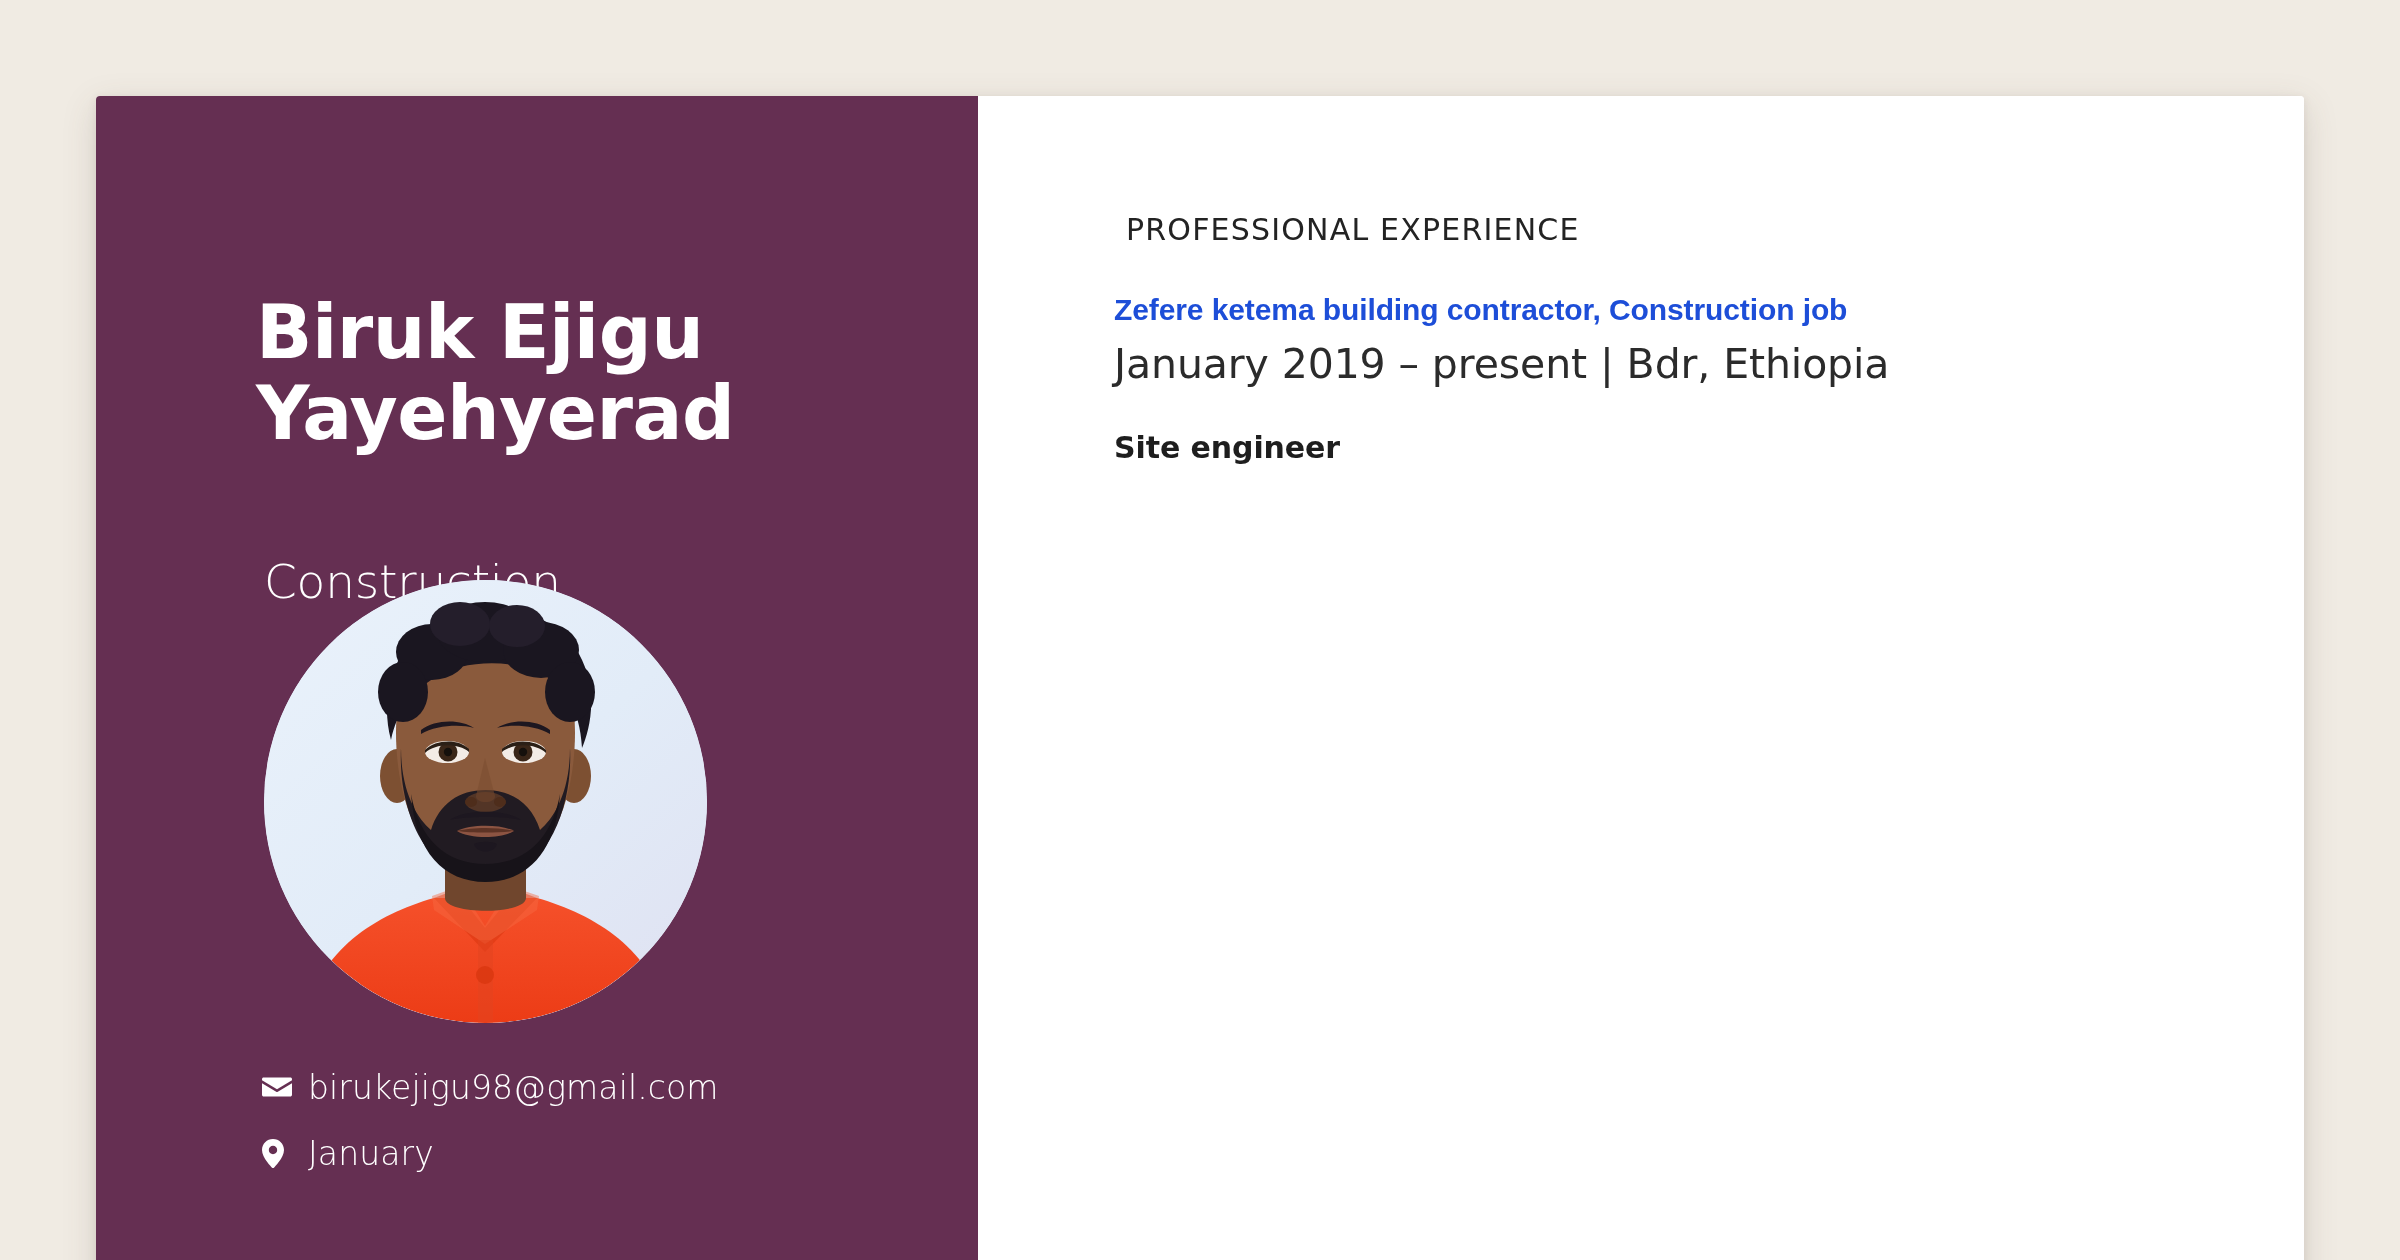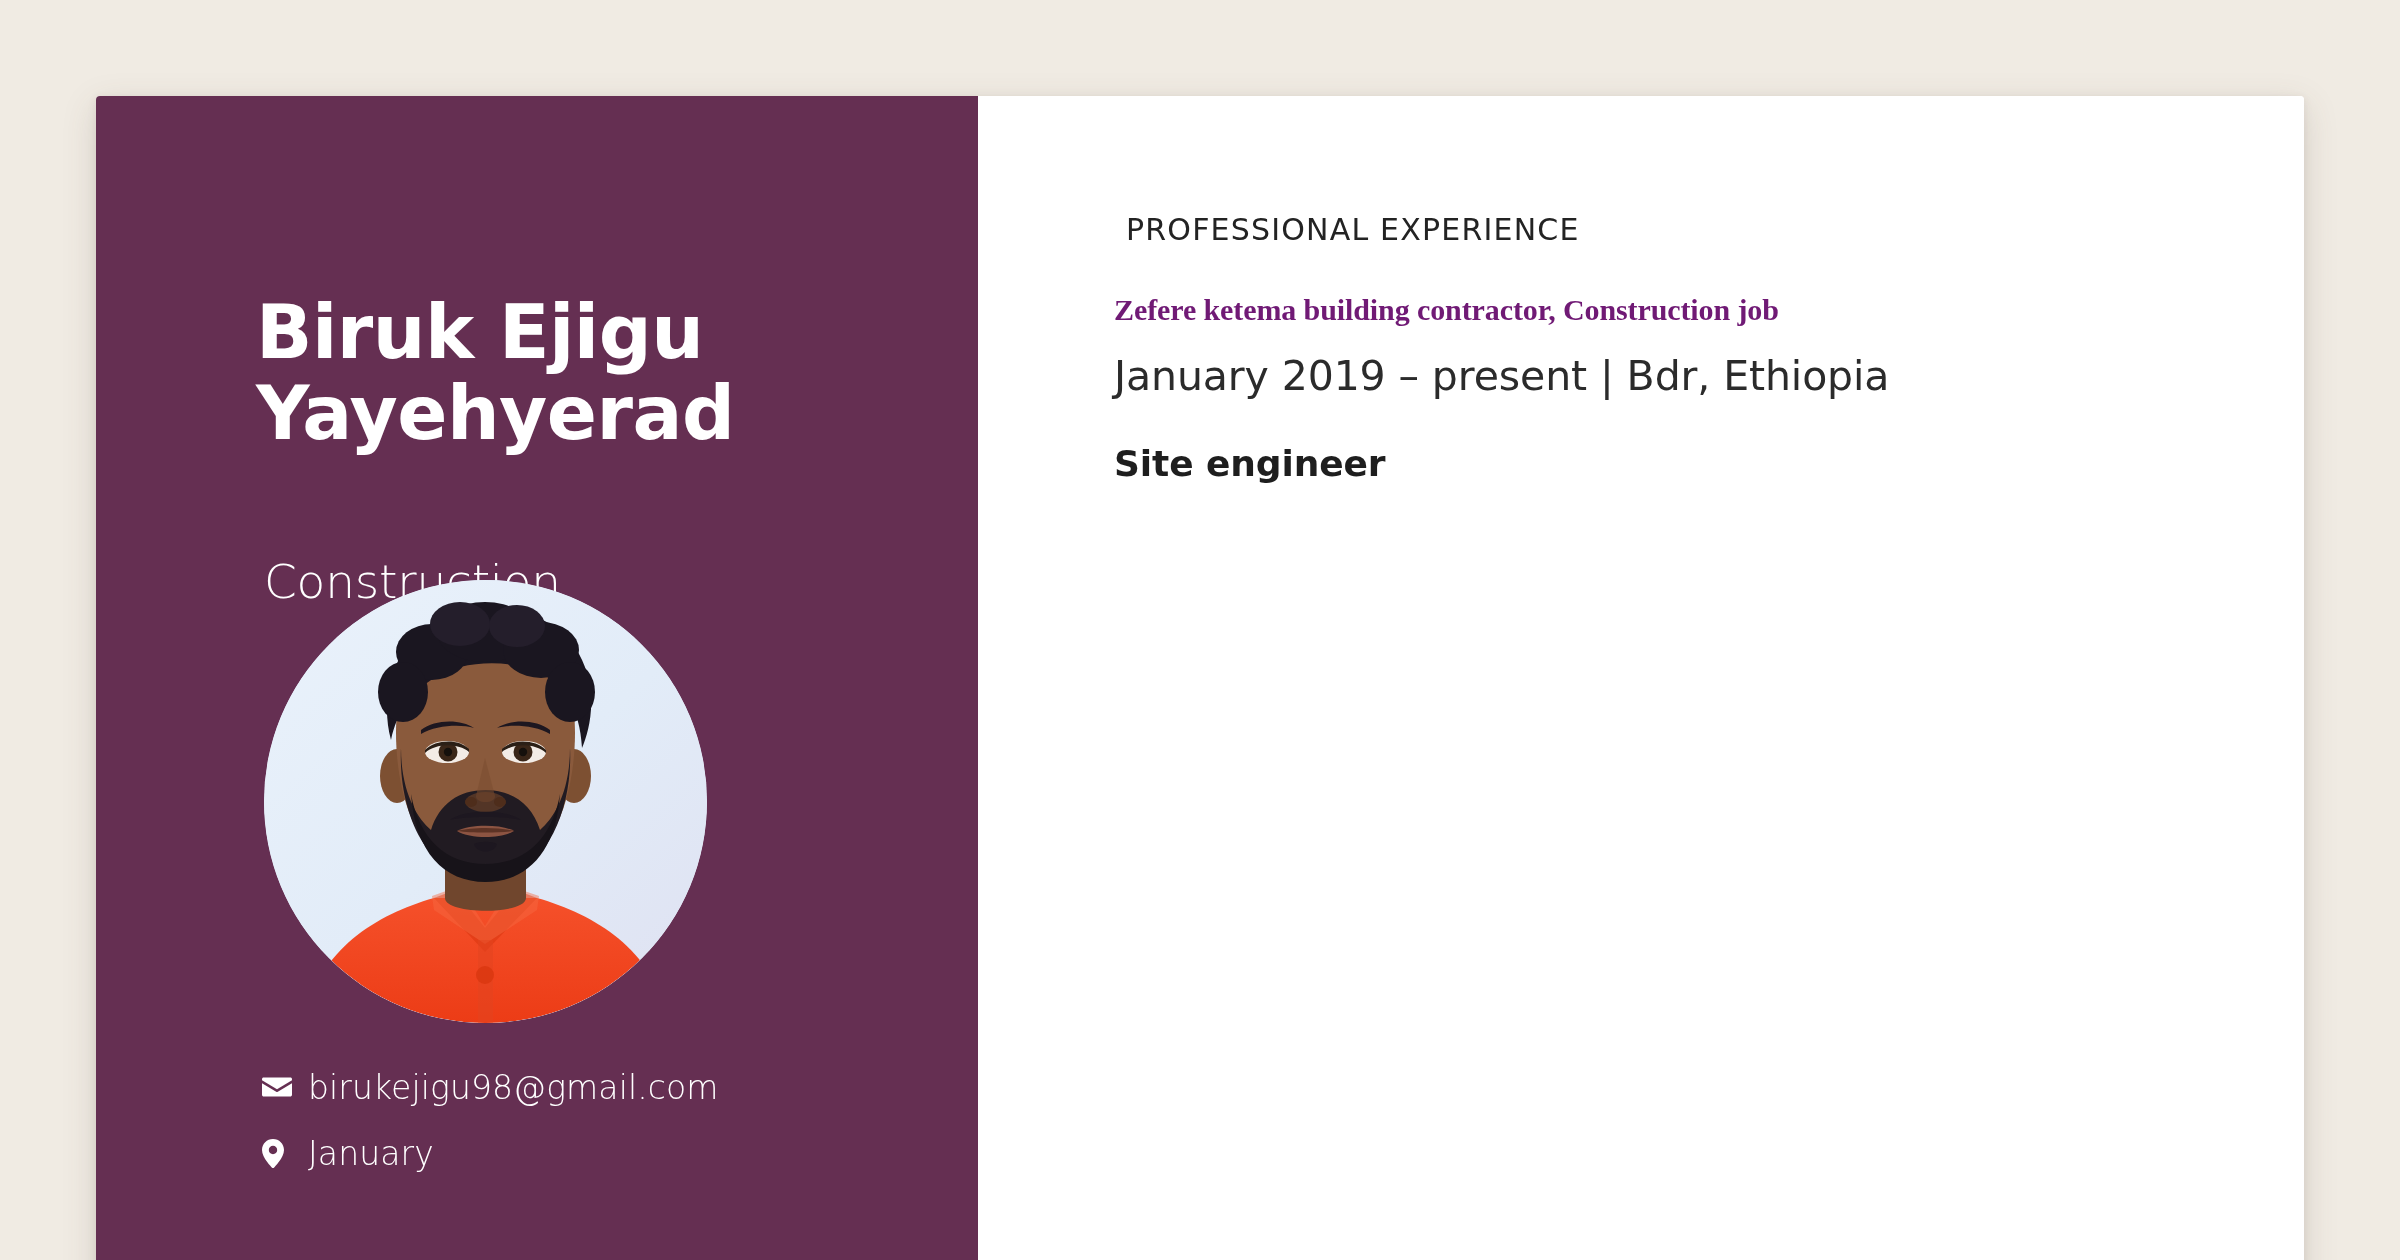--- a/index.html
+++ b/index.html
@@ -135,42 +135,42 @@
     font-weight: 400;
     color: #232323;
     letter-spacing: 1.2px;
     line-height: 1.2;
     margin: 0 0 42px 12px;
   }
 
   .job-block { margin: 0 0 36px 0; }
 
   .job-title {
-    font-family: Liberation Serif, serif;
+    font-family: Liberation Sans, sans-serif;
     font-size: 30px;
     font-weight: bold;
-    color: #701a75;
+    color: #1d4ed8;
     line-height: 1.35;
     letter-spacing: -0.1px;
-    margin: 0 0 18px 0;
+    margin: 0 0 6px 0;
   }
 
   .job-meta {
     font-family: "DejaVu Sans", sans-serif;
     font-size: 41px;
     font-weight: 400;
     color: #2b2b2b;
     line-height: 1.35;
     letter-spacing: -0.1px;
     margin: 0;
   }
 
   .job-role {
     font-family: "DejaVu Sans", sans-serif;
-    font-size: 36px;
+    font-size: 30px;
     font-weight: bold;
     color: #1e1e1e;
     line-height: 1.35;
     letter-spacing: -0.1px;
     margin: 0;
   }
 </style>
 </head>
 <body>
 

